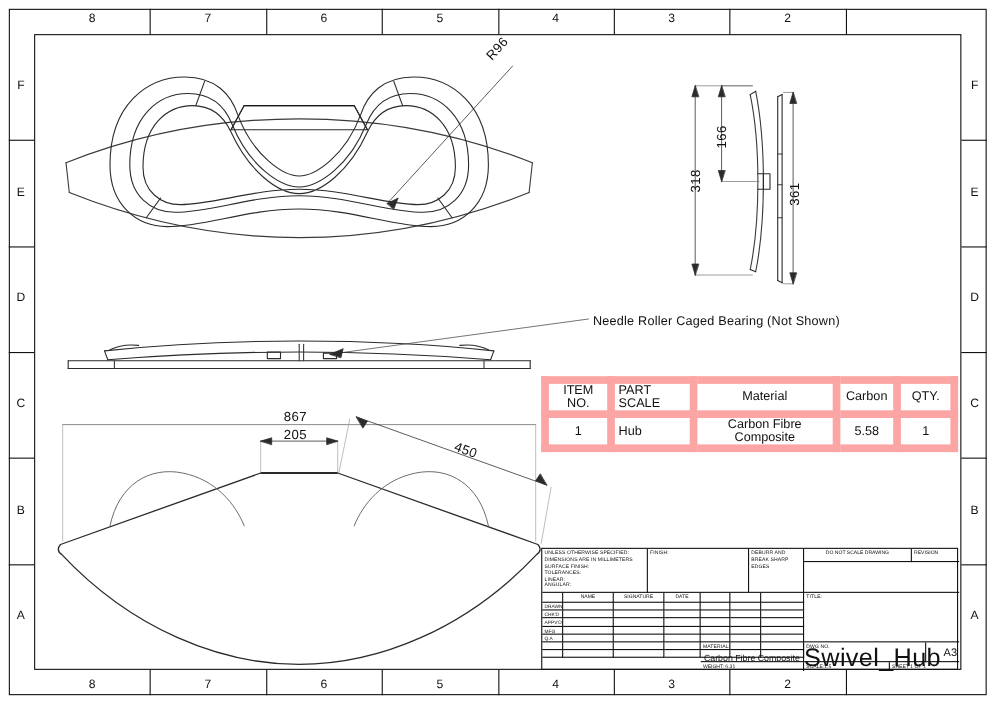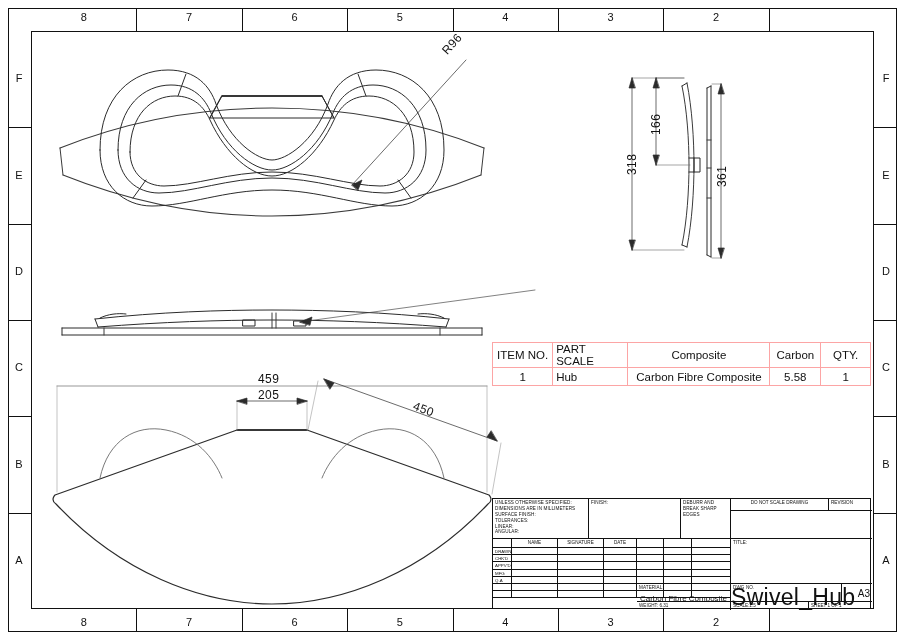--- a/index.html
+++ b/index.html
@@ -23,21 +23,21 @@
 
   
   .dimtxt{position:absolute;font-size:12px;color:#111;white-space:nowrap;
        letter-spacing:.4px;}
   .notetxt{position:absolute;font-size:11.5px;color:#111;white-space:nowrap;
        letter-spacing:.2px;}
 
   
   #bom{position:absolute;left:492px;top:342px;width:379px;
        border-collapse:collapse;font-size:11.5px;}
-  #bom td,#bom th{border:1px solid #fca5a5;height:17px;padding:0 3px;
+  #bom td,#bom th{border:7px solid #fca5a5;height:17px;padding:0 3px;
        font-weight:normal;color:#111;}
   #bom .c{text-align:center;}
   #bom .l{text-align:left;}
 
   
   #tblock{position:absolute;left:492px;top:498px;width:379px;height:111px;
        border:1px solid #111;box-sizing:border-box;font-size:4.6px;
        color:#111;line-height:1.28;}
   #tblock div.cell{position:absolute;box-sizing:border-box;
        border-right:1px solid #111;border-bottom:1px solid #111;
@@ -273,33 +273,34 @@
   </svg>
 
   <div class="dimtxt" style="left:439px;top:48px;transform:rotate(-48deg);transform-origin:left top;">R96</div>
 
   <div class="dimtxt" style="left:625px;top:175px;transform:rotate(-90deg);transform-origin:left top;">318</div>
 
   <div class="dimtxt" style="left:649px;top:135px;transform:rotate(-90deg);transform-origin:left top;">166</div>
 
   <div class="dimtxt" style="left:715px;top:187px;transform:rotate(-90deg);transform-origin:left top;">361</div>
 
-  <div class="dimtxt" style="left:258px;top:372px;">459</div>
+  <div class="dimtxt" style="left:258px;top:372px;">867</div>
 
   <div class="dimtxt" style="left:258px;top:388px;">205</div>
 
   <div class="dimtxt" style="left:416px;top:399px;transform:rotate(20deg);transform-origin:left top;">450</div>
 
+  <div class="notetxt" style="left:539px;top:286px;">Needle Roller Caged Bearing (Not Shown)</div>
 
   <table id="bom">
     <thead>
       <tr>
         <th class="c" style="width:58px">ITEM NO.</th>
         <th class="l" style="width:74px">PART SCALE</th>
-        <th class="c" style="width:150px">Composite</th>
+        <th class="c" style="width:150px">Material</th>
         <th class="c" style="width:45px">Carbon</th>
         <th class="c" style="width:46px">QTY.</th>
       </tr>
     </thead>
     <tbody>
       <tr>
         <td class="c">1</td>
         <td class="l">Hub</td>
         <td class="c">Carbon Fibre Composite</td>
         <td class="c">5.58</td>

